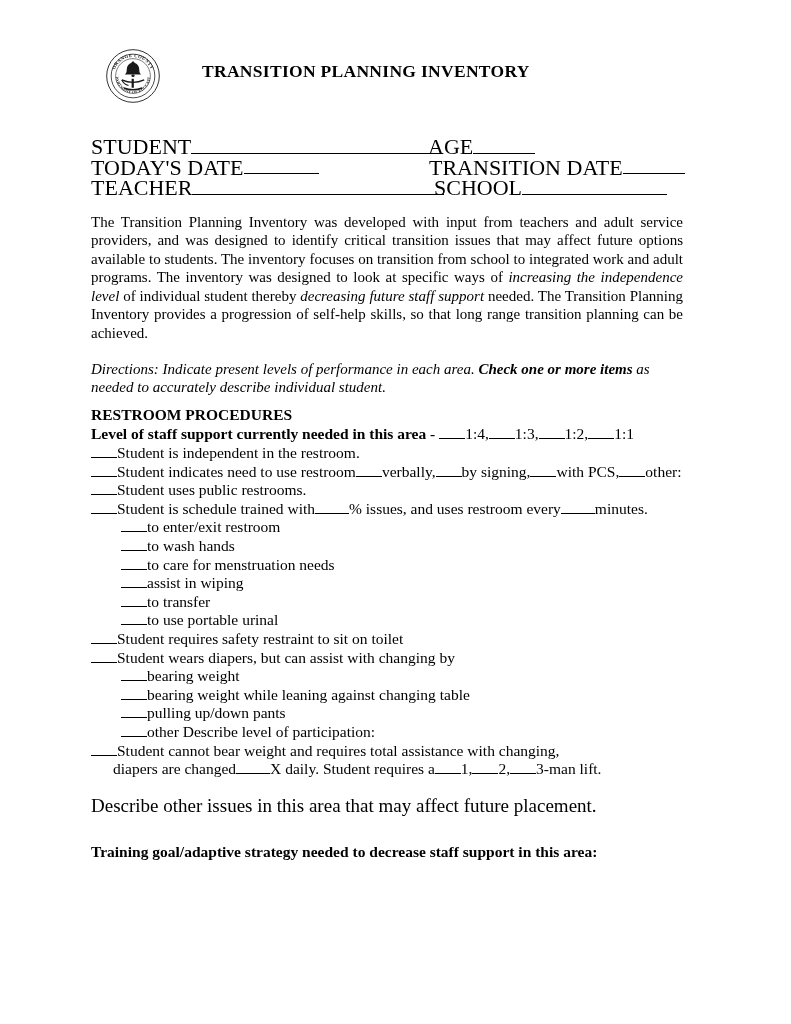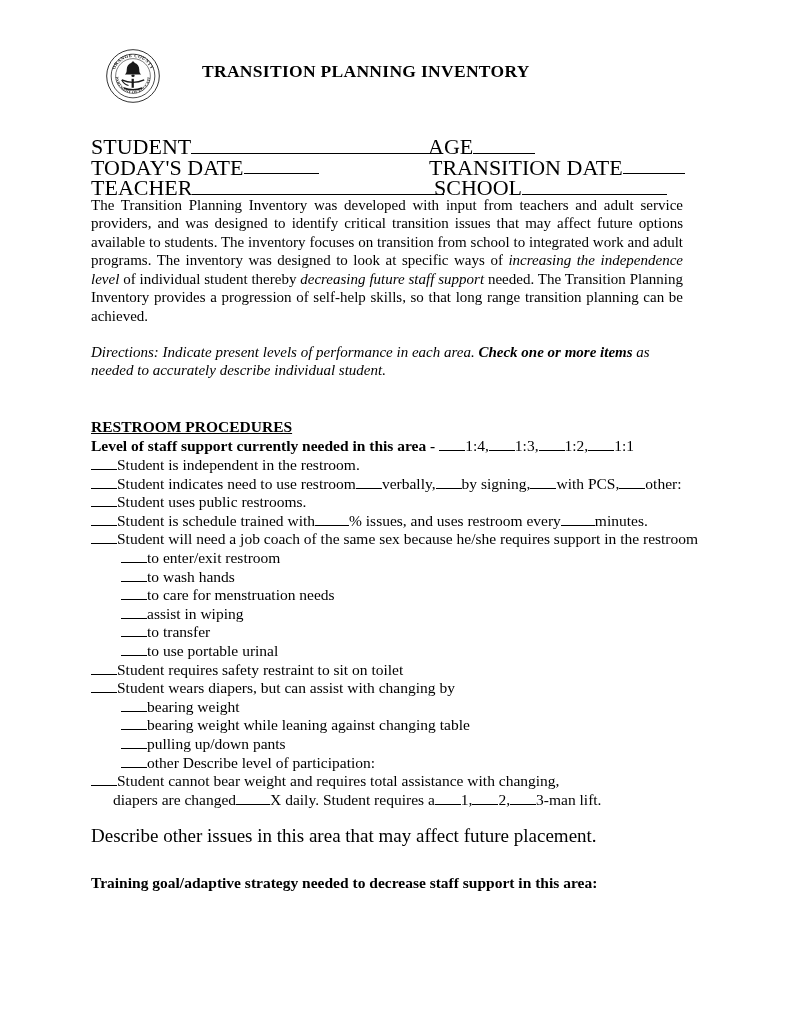--- a/index.html
+++ b/index.html
@@ -72,43 +72,43 @@
   }
   .rule {
     display: inline-block;
     border-bottom: 1.1px solid #000;
     height: 0.85em;
     vertical-align: baseline;
   }
 
   
   .para {
+    margin-top: 17px;
     font-size: 15px;
     line-height: 18.6px;
     text-align: justify;
     text-justify: inter-word;
   }
   .directions {
     margin-top: 17px;
     font-size: 15px;
     line-height: 18.6px;
     font-style: italic;
     text-align: left;
   }
   .directions b {
     font-weight: bold;
     font-style: italic;
   }
 
   
   .section-head {
-    margin-top: 38px;
-    font-size: 15.5px;
-    font-weight: bold;
-    text-decoration: underline;
+    margin-top: 9px;
+    font-size: 15.5px;
+    font-weight: bold;
     display: inline-block;
     line-height: 18.6px;
   }
   .level-line {
     font-size: 15.5px;
     font-weight: bold;
     line-height: 18.6px;
     margin-top: 1px;
     white-space: nowrap;
   }
@@ -224,21 +224,20 @@
     <div class="list">
 
       <div class="item lvl1"><span class="blank b-md"></span><span>Student is independent in the restroom.</span></div>
 
       <div class="item lvl1"><span class="blank b-md"></span><span>Student indicates need to use restroom</span><span class="blank b-md"></span><span>verbally,</span><span class="blank b-md"></span><span>by signing,</span><span class="blank b-md"></span><span>with PCS,</span><span class="blank b-md"></span><span>other:</span></div>
 
       <div class="item lvl1"><span class="blank b-md"></span><span>Student uses public restrooms.</span></div>
 
       <div class="item lvl1"><span class="blank b-md"></span><span>Student is schedule trained with</span><span class="blank b-lg"></span><span>% issues, and uses restroom every</span><span class="blank b-lg"></span><span>minutes.</span></div>
 
-      <div class="item lvl1"><span class="blank b-md"></span><span>Student will need a job coach of the same sex because he/she requires support in the restroom</span></div>
 
       <div class="item lvl2"><span class="blank b-md"></span><span>to enter/exit restroom</span></div>
       <div class="item lvl2"><span class="blank b-md"></span><span>to wash hands</span></div>
       <div class="item lvl2"><span class="blank b-md"></span><span>to care for menstruation needs</span></div>
       <div class="item lvl2"><span class="blank b-md"></span><span>assist in wiping</span></div>
       <div class="item lvl2"><span class="blank b-md"></span><span>to transfer</span></div>
       <div class="item lvl2"><span class="blank b-md"></span><span>to use portable urinal</span></div>
 
       <div class="item lvl1"><span class="blank b-md"></span><span>Student requires safety restraint to sit on toilet</span></div>
       <div class="item lvl1"><span class="blank b-md"></span><span>Student wears diapers, but can assist with changing by</span></div>

